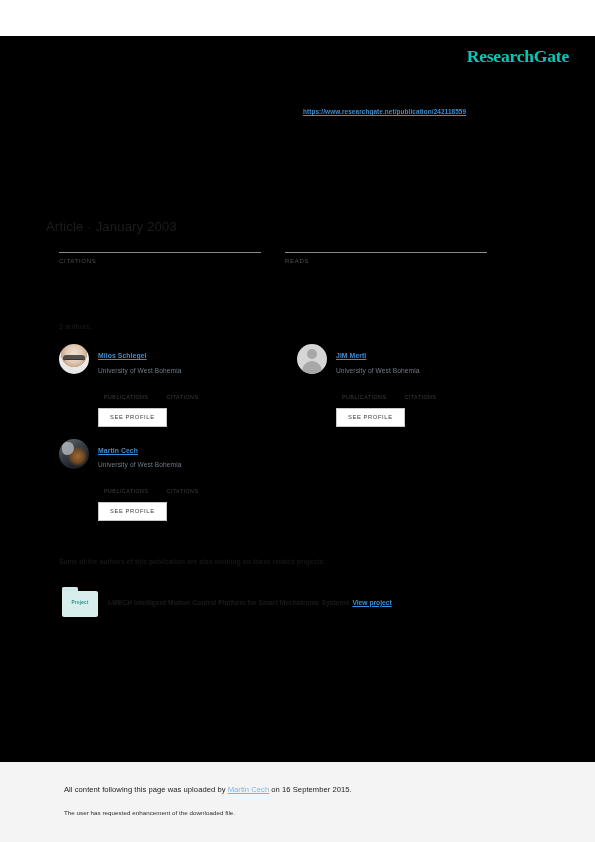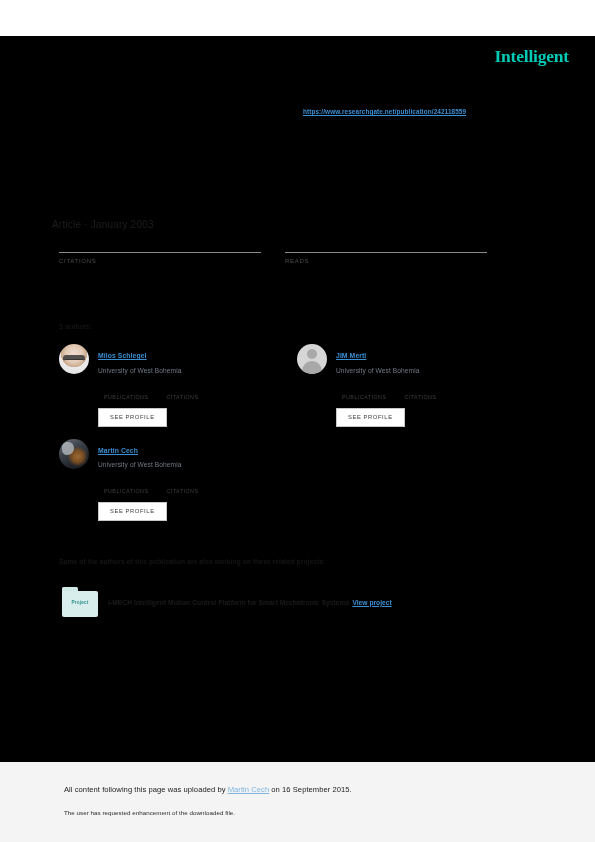--- a/index.html
+++ b/index.html
@@ -81,23 +81,23 @@
     position: absolute;
     left: 59px;
     top: 196px;
     width: 480px;
     color: #000000;
     font-size: 8px;
   }
 
   .article-meta {
     position: absolute;
-    left: 52px;
+    left: 46px;
     top: 219px;
-    font-size: 10px;
+    font-size: 13px;
     color: #1d1d1d;
     letter-spacing: 0.2px;
     white-space: nowrap;
   }
 
   
   .stats {
     position: absolute;
     left: 59px;
     top: 232px;
@@ -356,21 +356,21 @@
 </style>
 </head>
 <body>
 
 <div class="page">
 
   <div class="top-white"></div>
   <div class="dark-band"></div>
   <div class="footer-band"></div>
 
-  <div class="rg-logo">Intelligent</div>
+  <div class="rg-logo">ResearchGate</div>
 
   <a class="pub-url" href="#">https://www.researchgate.net/publication/242118559</a>
 
   <div class="title-block"></div>
   <div class="title-sub"></div>
 
   <div class="article-meta">Article · January 2003</div>
 
   <div class="stats">
     <div class="stat-col">

